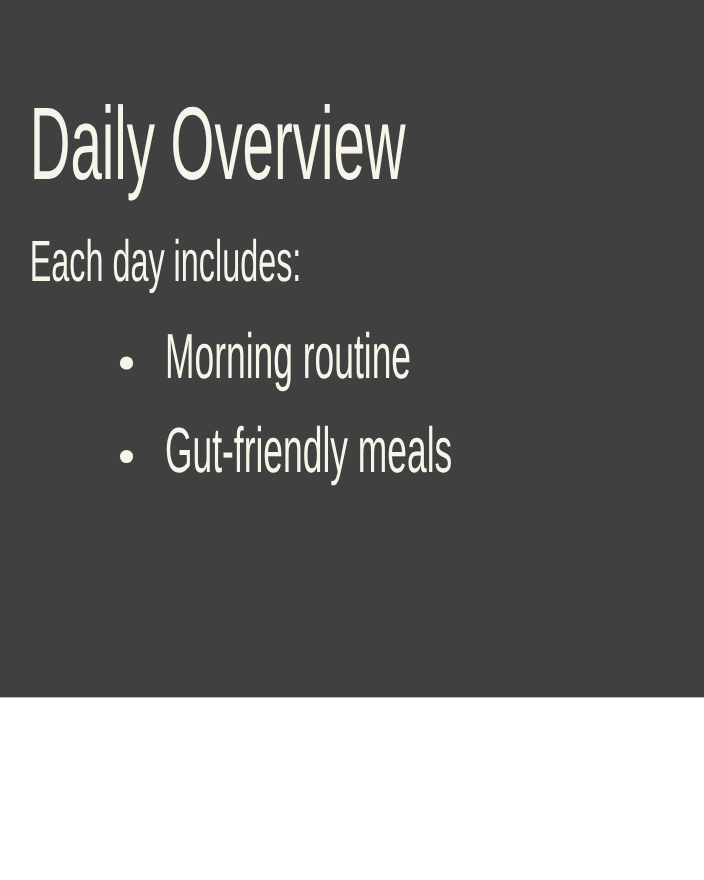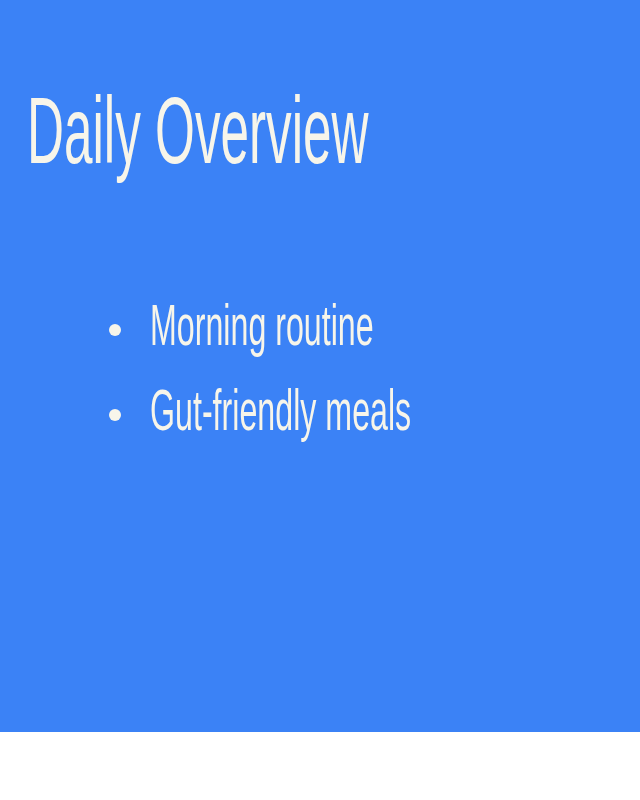--- a/index.html
+++ b/index.html
@@ -10,22 +10,22 @@
     width: 640px;
     height: 800px;
     overflow: hidden;
     font-family: "Liberation Sans", sans-serif;
   }
 
   
   #slide {
     position: relative;
     width: 640px;
-    height: 732px;
-    background: #3b82f6;
+    height: 634px;
+    background: #404040;
     overflow: hidden;
   }
 
   
   .cond {
     font-family: "Liberation Sans", sans-serif;
     font-weight: 400;
     color: #F7F5EA;
     white-space: nowrap;
     transform-origin: 0 100%;
@@ -98,20 +98,23 @@
 </style>
 </head>
 <body>
 
 <div id="slide">
 
   <div id="title-row">
     <span id="title" class="cond">Daily Overview</span>
   </div>
 
+  <div id="subtitle-row">
+    <span id="subtitle" class="cond">Each day includes:</span>
+  </div>
 
   <ul id="bullet-list">
 
     <li class="bullet-item">
       <span class="bullet-dot"></span>
       <span class="bullet-text-wrap">
         <span class="bullet-text cond">Morning routine</span>
       </span>
     </li>
 

